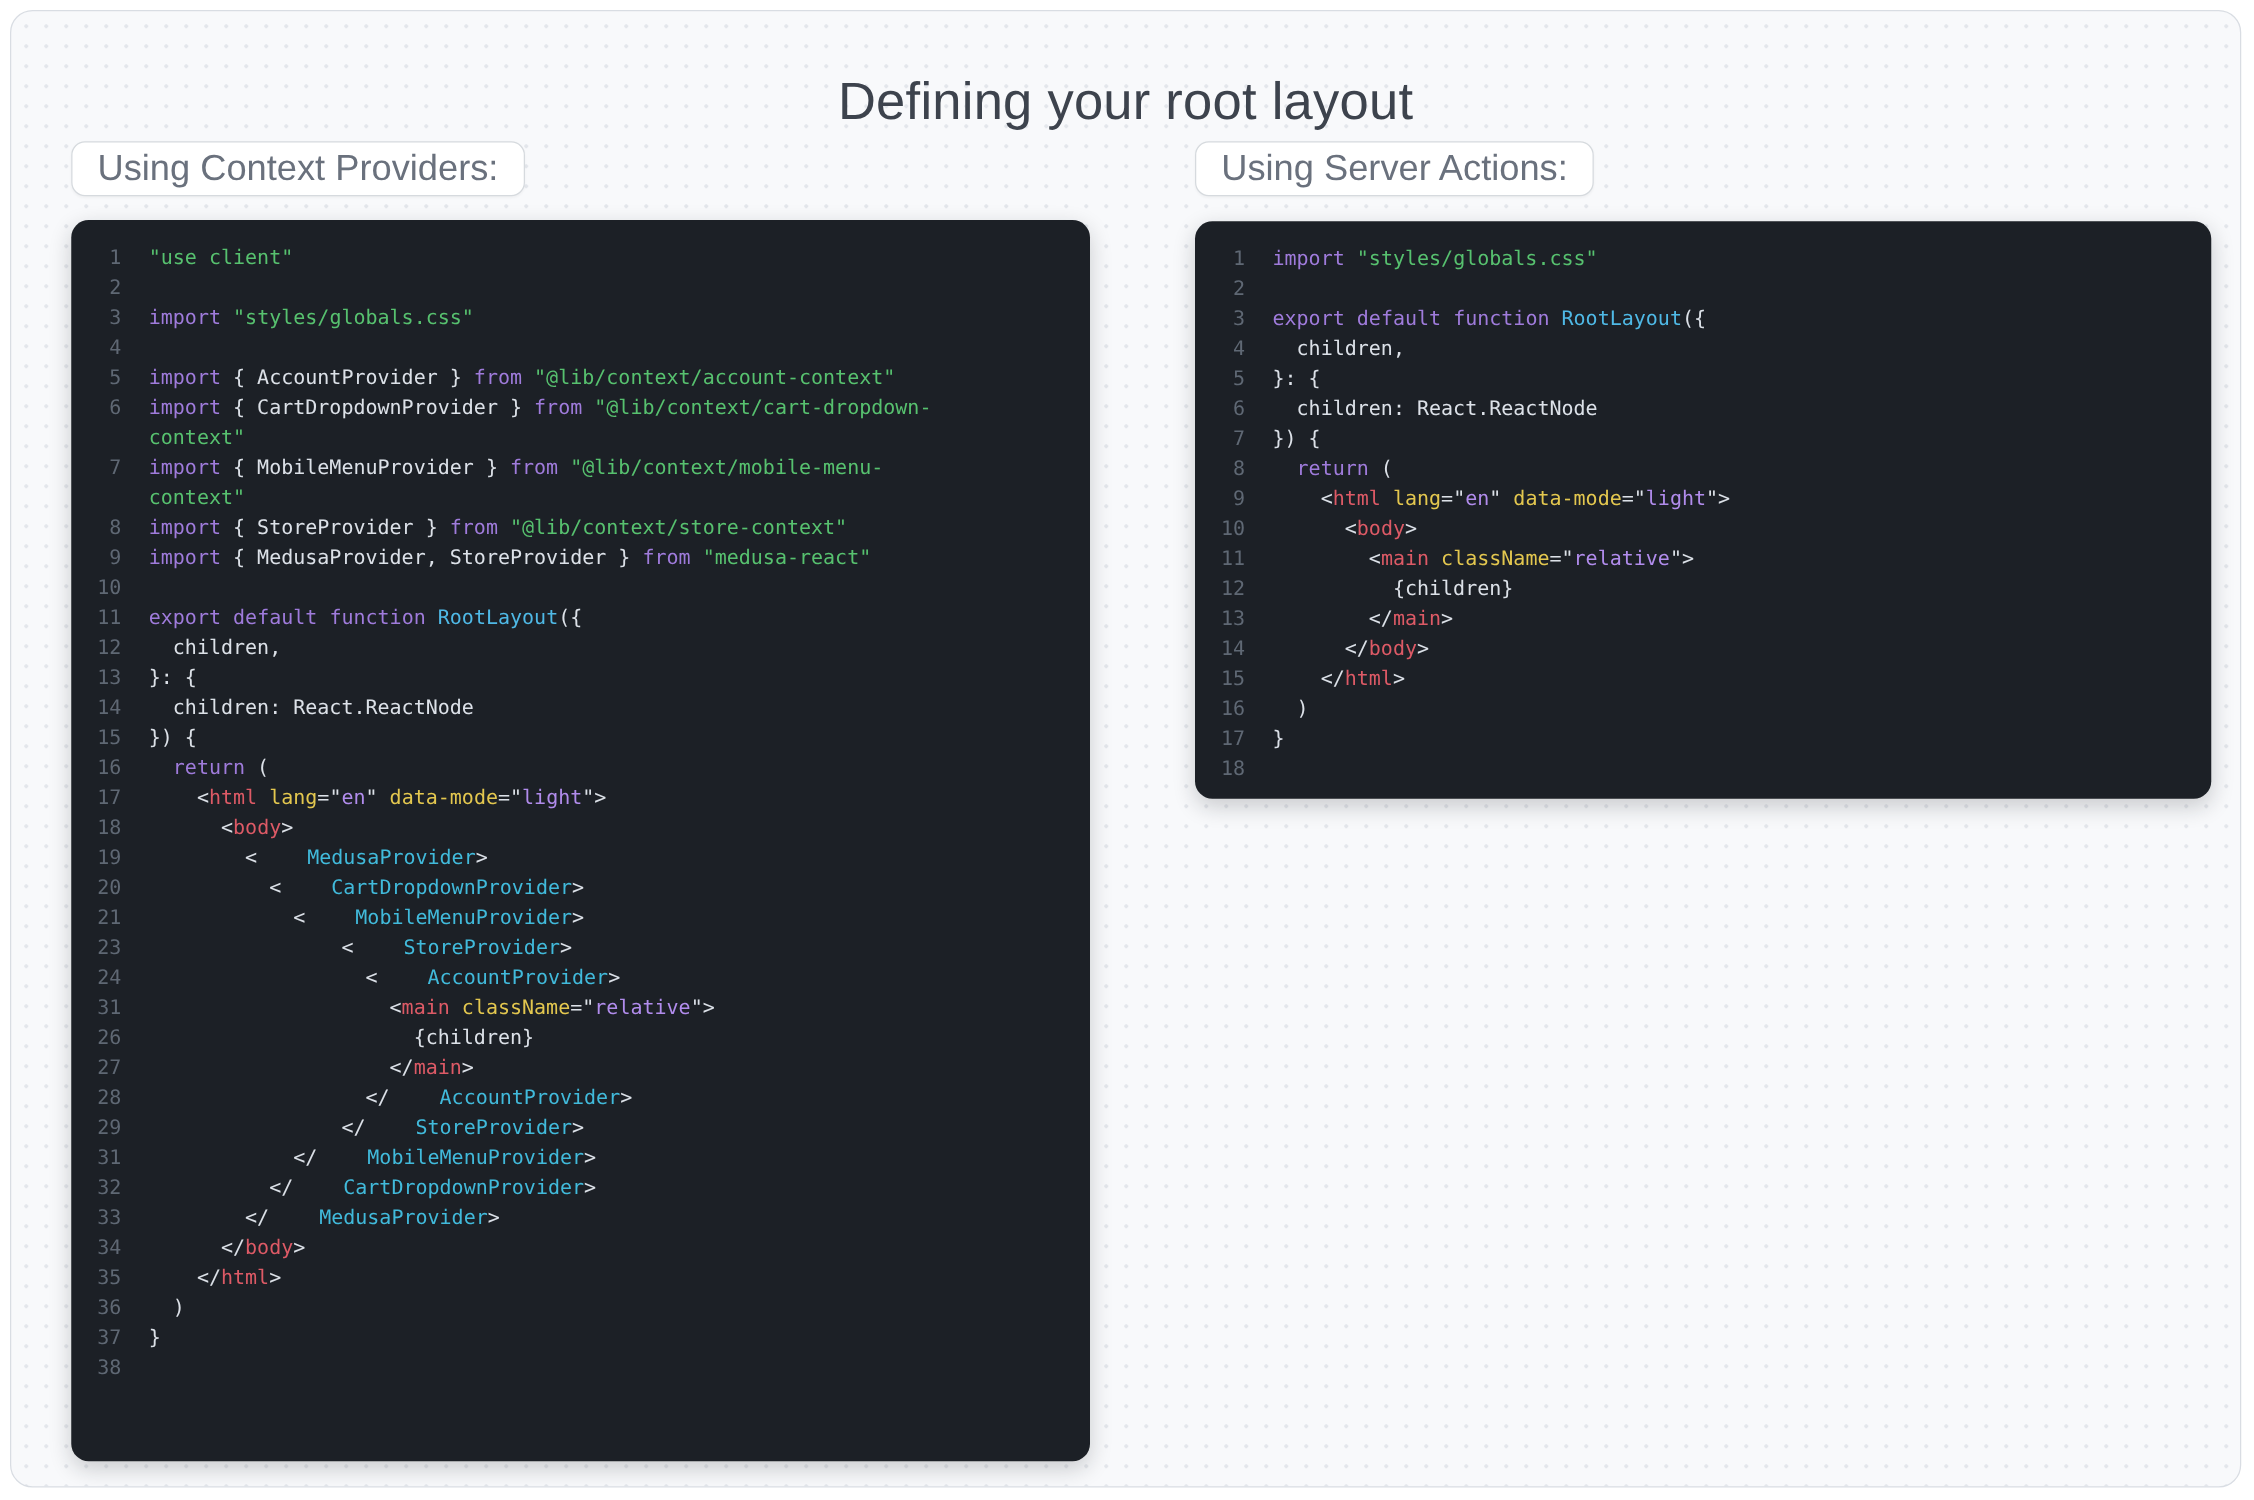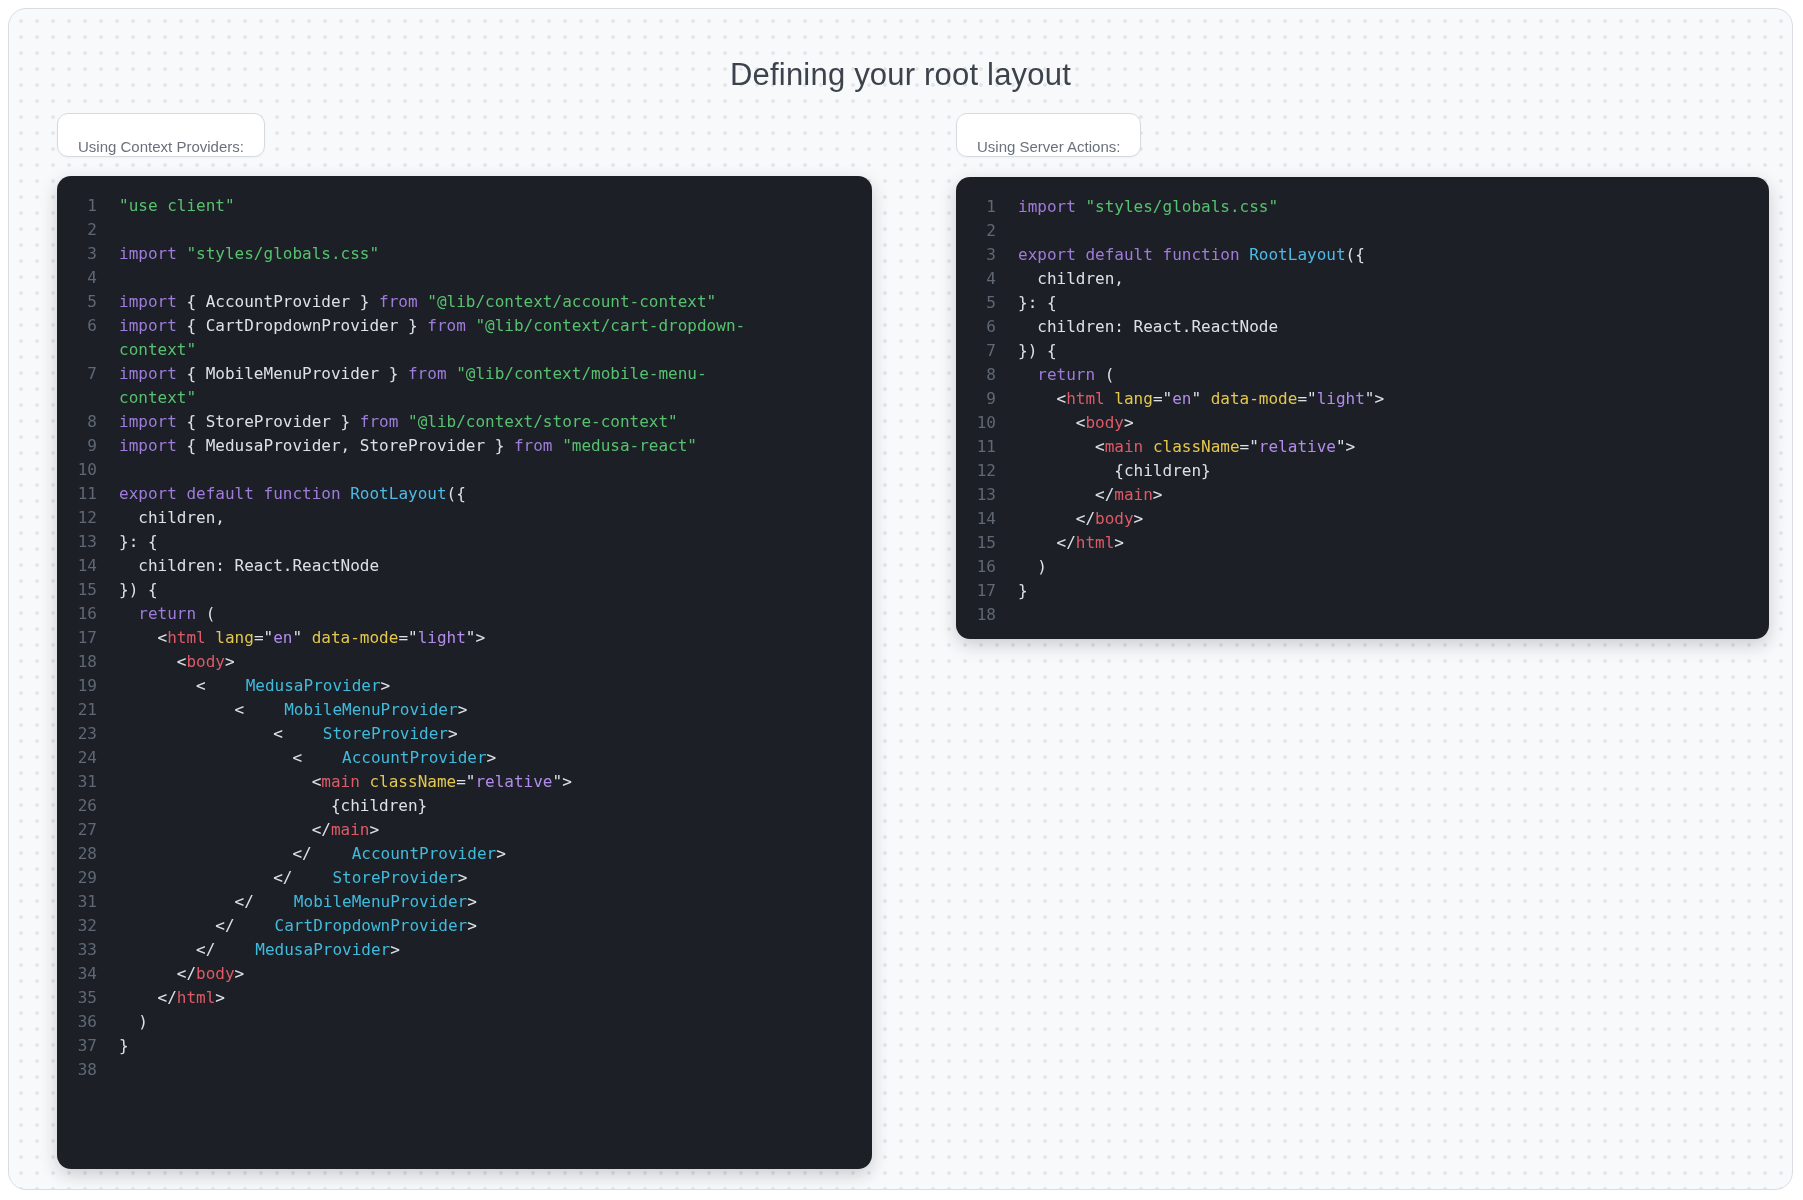--- a/index.html
+++ b/index.html
@@ -22,36 +22,36 @@
     background-size: 16px 16px;
     background-position: 4px 4px;
     box-sizing: border-box;
     overflow: hidden;
   }
   .page-title {
     position: absolute;
     left: 0; top: 48px;
     width: 100%;
     text-align: center;
-    font-size: 31px;
+    font-size: 42px;
     font-weight: 400;
     color: var(--title_color, #3d434d);
     letter-spacing: 0.2px;
   }
   .pill {
     position: absolute;
     top: 104px;
     height: 44px;
     line-height: 42px;
-    padding: 12px 20px;
+    padding: 0 20px;
     background: var(--pill_bg, #ffffff);
     border: 1.5px solid var(--pill_border, #d6dade);
     border-radius: 11px;
     color: var(--pill_text, #6a717d);
-    font-size: 15px;
+    font-size: 29px;
     box-sizing: border-box;
     box-shadow: 0 1px 2px rgba(0,0,0,0.04);
     white-space: nowrap;
   }
   .pill-left { left: 48px; }
   .pill-right { left: 947px; }
   .codeblock {
     position: absolute;
     background: var(--code_bg, #1c2026);
     border-radius: 14px;
@@ -172,20 +172,24 @@
       </div>
       <div class="row">
         <span class="ln">18</span>
         <span class="code"><span class="tok-p">      &lt;</span><span class="tok-t">body</span><span class="tok-p">&gt;</span></span>
       </div>
       <div class="row">
         <span class="ln">19</span>
         <span class="code"><span class="tok-p">        &lt;</span><span class="tok-c">MedusaProvider</span><span class="tok-p">&gt;</span></span>
       </div>
       <div class="row">
+        <span class="ln">20</span>
+        <span class="code"><span class="tok-p">          &lt;</span><span class="tok-c">CartDropdownProvider</span><span class="tok-p">&gt;</span></span>
+      </div>
+      <div class="row">
         <span class="ln">21</span>
         <span class="code"><span class="tok-p">            &lt;</span><span class="tok-c">MobileMenuProvider</span><span class="tok-p">&gt;</span></span>
       </div>
       <div class="row">
         <span class="ln">23</span>
         <span class="code"><span class="tok-p">                &lt;</span><span class="tok-c">StoreProvider</span><span class="tok-p">&gt;</span></span>
       </div>
       <div class="row">
         <span class="ln">24</span>
         <span class="code"><span class="tok-p">                  &lt;</span><span class="tok-c">AccountProvider</span><span class="tok-p">&gt;</span></span>

